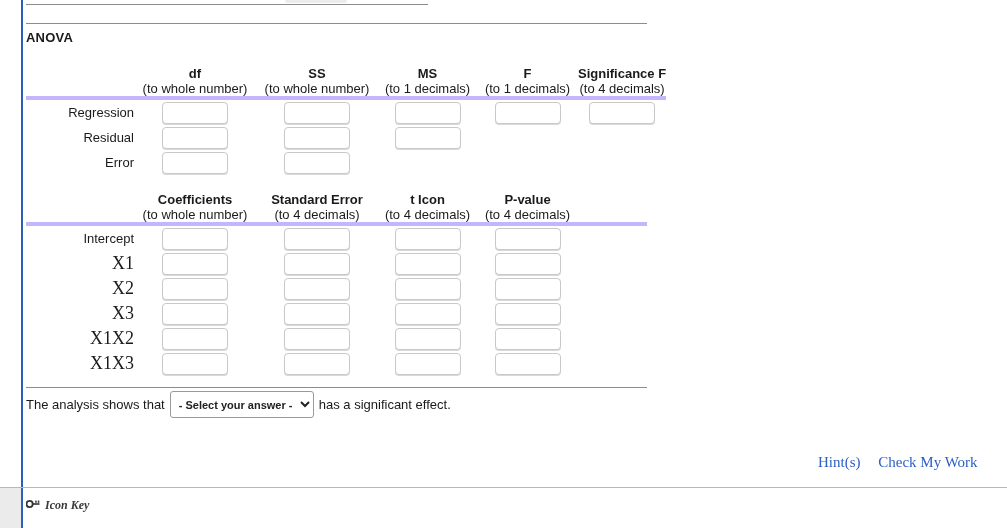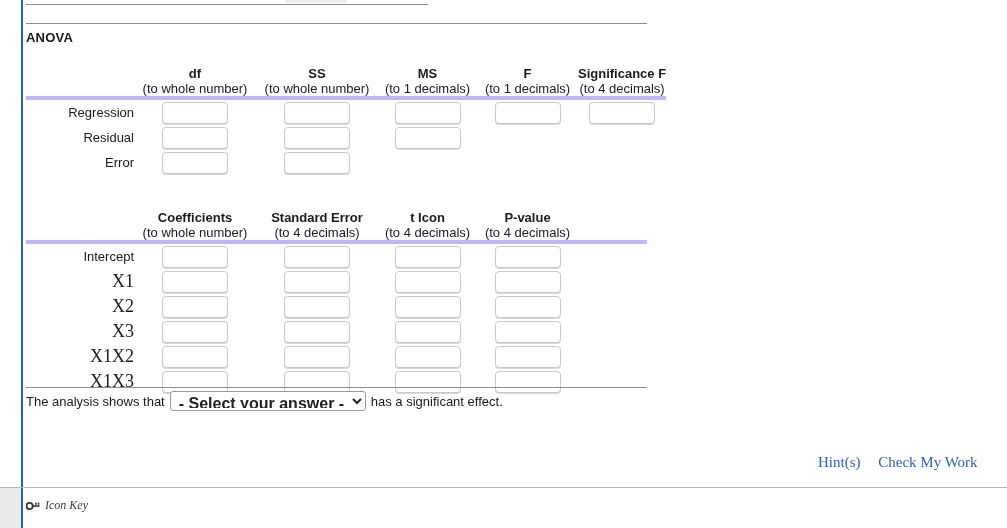--- a/index.html
+++ b/index.html
@@ -90,21 +90,21 @@
     border-collapse: collapse;
     position: absolute;
   }
   table.stat td, table.stat th {
     padding: 0;
     margin: 0;
     vertical-align: middle;
   }
 
   #anova-table { left: 26px; top: 66px; }
-  #coef-table  { left: 26px; top: 210px; }
+  #coef-table  { left: 26px; top: 192px; }
 
   th.col-head {
     font-weight: bold;
     font-size: 13px;
     text-align: center;
     padding-bottom: 2px;
     white-space: nowrap;
   }
   td.col-sub {
     font-weight: normal;
@@ -163,28 +163,28 @@
     left: 26px;
     top: 391px;
     font-size: 13px;
     display: flex;
     align-items: center;
     gap: 5px;
     white-space: nowrap;
   }
   select.answer-select {
     font-family: "Liberation Sans", sans-serif;
-    font-size: 16px;
+    font-size: 11px;
     font-weight: bold;
     padding: 2px 4px;
     border: 1px solid #9a9a9a;
     border-radius: 3px;
     background: #ffffff;
     color: #222;
-    height: 20px;
+    height: 27px;
   }
 
   
   .action-links {
     position: absolute;
     left: 818px;
     top: 454px;
     font-family: "Liberation Serif", serif;
     font-size: 15px;
   }
@@ -203,25 +203,25 @@
     top: 487px;
     width: 1007px;
     height: 0;
     border-top: 1px solid #b8b8b8;
   }
   .icon-key {
     position: absolute;
     left: 26px;
     top: 498px;
     display: flex;
-    align-items: center;
+    align-items: flex-start;
     gap: 5px;
     font-family: "Liberation Serif", serif;
     font-style: italic;
-    font-weight: normal;
+    font-weight: bold;
     font-size: 12px;
     color: #3a3a3a;
   }
   .key-glyph {
     display: inline-block;
     width: 14px;
     height: 12px;
     position: relative;
   }
   .key-glyph svg { display: block; }

